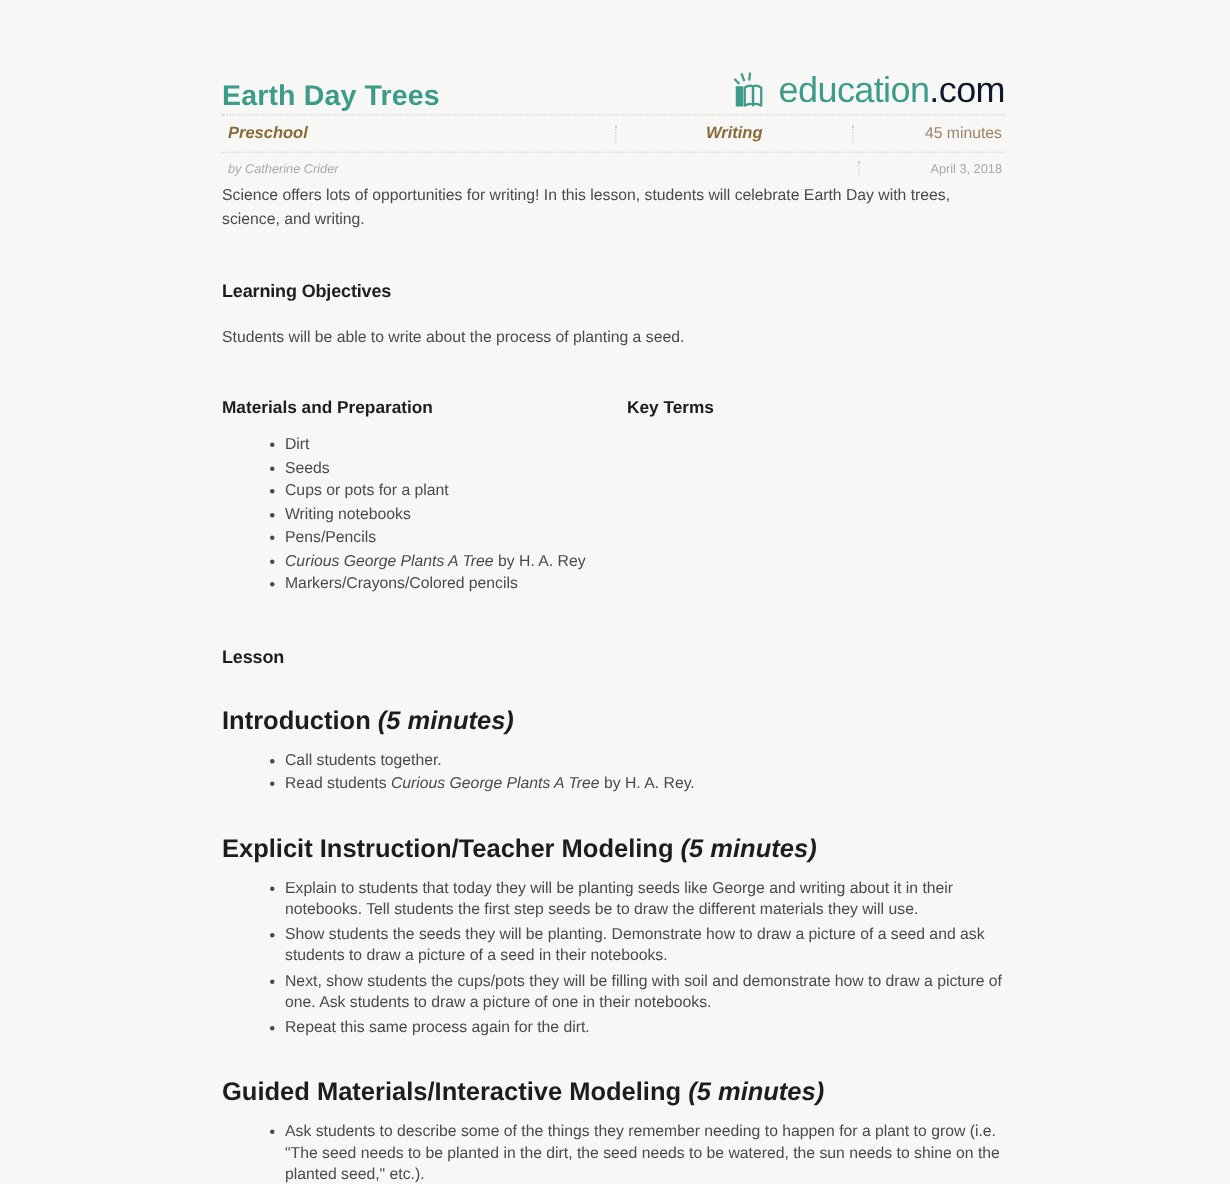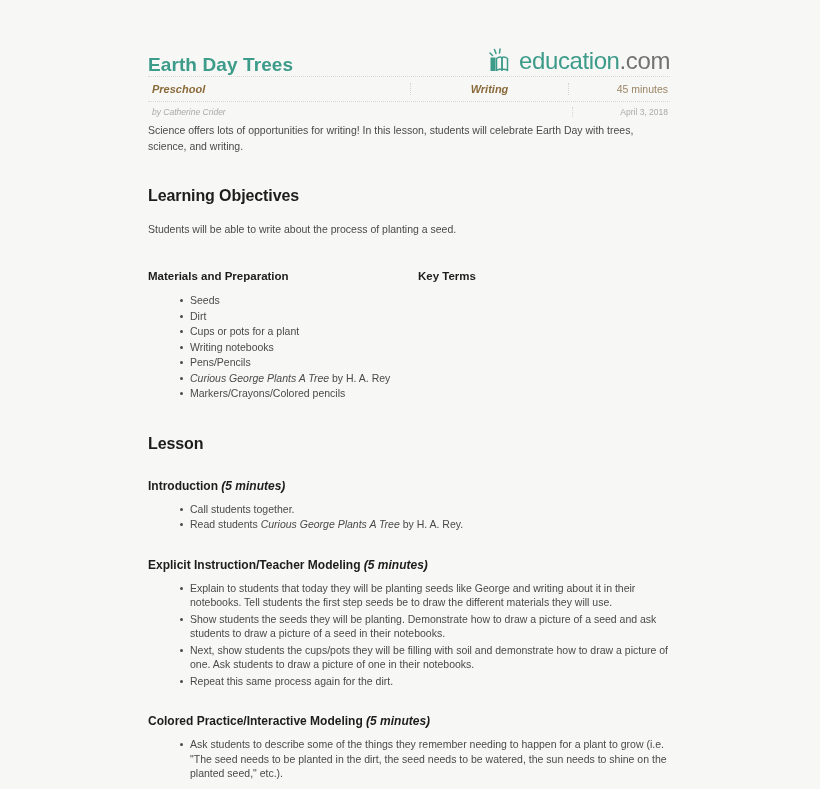--- a/index.html
+++ b/index.html
@@ -56,21 +56,21 @@
     display: block;
     width: 30px;
     height: 26px;
   }
   .logo-word {
     font-size: 24px;
     letter-spacing: -0.4px;
     line-height: 24px;
   }
   .logo-word .edu { color: #3d9b8a; }
-  .logo-word .dotcom { color: #737373; }
+  .logo-word .dotcom { color: #0f172a; }
 
   .divider {
     border-top: 1px dotted #d9d8d4;
     height: 0;
     margin: 0;
   }
 
   
   .meta-row {
     display: flex;
@@ -134,29 +134,29 @@
 
   
   .intro {
     font-size: 10.5px;
     line-height: 16px;
     color: #4a4a4a;
     max-width: 500px;
   }
 
   h2.section {
-    font-size: 16px;
+    font-size: 12px;
     font-weight: bold;
     color: #1d1d1d;
     margin: 33px 0 0 0;
     letter-spacing: -0.1px;
   }
 
   h3.subsection {
-    font-size: 12px;
+    font-size: 17px;
     font-weight: bold;
     color: #1d1d1d;
     margin: 26px 0 0 0;
   }
   h3.subsection .dur {
     font-style: italic;
     font-weight: bold;
   }
 
   .para {
@@ -269,22 +269,22 @@
 
     <div class="intro">Science offers lots of opportunities for writing! In this lesson, students will celebrate Earth Day with trees, science, and writing.</div>
 
     <h2 class="section">Learning Objectives</h2>
     <div class="para">Students will be able to write about the process of planting a seed.</div>
 
     <div class="two-col">
       <div class="col-left">
         <div class="col-head">Materials and Preparation</div>
         <ul class="bullets">
+          <li>Dirt</li>
           <li>Seeds</li>
-          <li>Dirt</li>
           <li>Cups or pots for a plant</li>
           <li>Writing notebooks</li>
           <li>Pens/Pencils</li>
           <li><span class="it">Curious George Plants A Tree</span><span> by H. A. Rey</span></li>
           <li>Markers/Crayons/Colored pencils</li>
         </ul>
       </div>
       <div class="col-right">
         <div class="col-head">Key Terms</div>
         <ul class="keyterms-list"></ul>
@@ -300,20 +300,20 @@
     </ul>
 
     <h3 class="subsection"><span>Explicit Instruction/Teacher Modeling </span><span class="dur">(5 minutes)</span></h3>
     <ul class="bullets wide">
       <li>Explain to students that today they will be planting seeds like George and writing about it in their notebooks. Tell students the first step seeds be to draw the different materials they will use.</li>
       <li>Show students the seeds they will be planting. Demonstrate how to draw a picture of a seed and ask students to draw a picture of a seed in their notebooks.</li>
       <li>Next, show students the cups/pots they will be filling with soil and demonstrate how to draw a picture of one. Ask students to draw a picture of one in their notebooks.</li>
       <li>Repeat this same process again for the dirt.</li>
     </ul>
 
-    <h3 class="subsection"><span>Colored Practice/Interactive Modeling </span><span class="dur">(5 minutes)</span></h3>
+    <h3 class="subsection"><span>Guided Materials/Interactive Modeling </span><span class="dur">(5 minutes)</span></h3>
     <ul class="bullets wide">
       <li>Ask students to describe some of the things they remember needing to happen for a plant to grow (i.e. "The seed needs to be planted in the dirt, the seed needs to be watered, the sun needs to shine on the planted seed," etc.).</li>
 
     </ul>
 
   </div>
 </div>
 
 </body></html>

